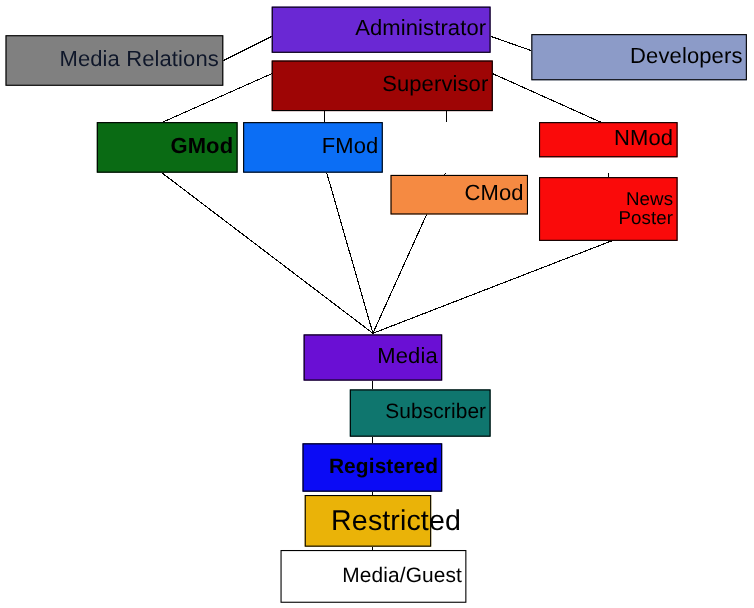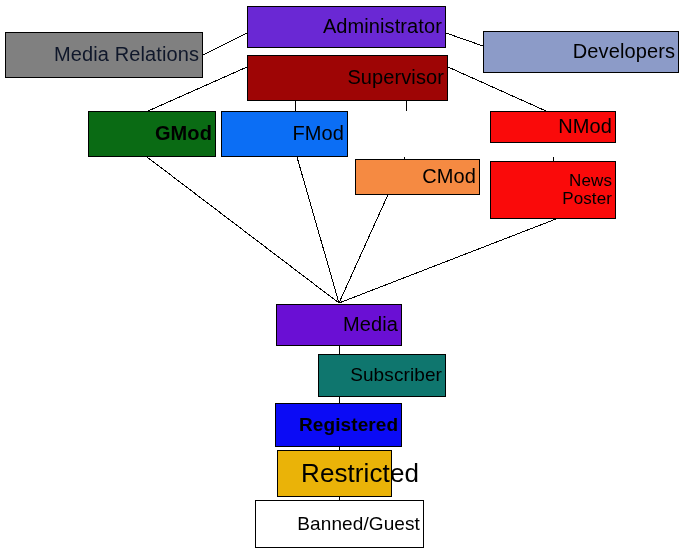--- a/index.html
+++ b/index.html
@@ -79,16 +79,16 @@
       <div class="node" style="left: 88px; top: 111px; width: 128px; height: 46px; background: rgb(10, 107, 20); font-size: 20px; color: rgb(0, 0, 0); font-weight: bold;"><span class="node-label">GMod</span></div>
       <div class="node" style="left: 221px; top: 111px; width: 127px; height: 46px; background: rgb(11, 110, 245); font-size: 20px; color: rgb(0, 0, 0);"><span class="node-label">FMod</span></div>
       <div class="node" style="left: 355px; top: 111px; width: 125px; height: 36px; background: rgb(245, 138, 66); font-size: 20px; color: #000000; margin-top: 48px;"><span class="node-label">CMod</span></div>
       <div class="node" style="left: 490px; top: 111px; width: 126px; height: 32px; background: rgb(250, 10, 10); font-size: 20px; color: rgb(0, 0, 0);"><span class="node-label">NMod</span></div>
       <div class="node" style="left: 490px; top: 161px; width: 126px; height: 58px; background: rgb(250, 10, 10); font-size: 17px; color: rgb(0, 0, 0);"><span class="node-label">News
 Poster</span></div>
       <div class="node" style="left: 276px; top: 304px; width: 126px; height: 42px; background: rgb(106, 15, 212); font-size: 20px; color: rgb(0, 0, 0);"><span class="node-label">Media</span></div>
       <div class="node" style="left: 274px; top: 354px; width: 128px; height: 43px; background: #0f766e; font-size: 19px; color: rgb(0, 0, 0); margin-left: 44px;"><span class="node-label">Subscriber</span></div>
       <div class="node" style="left: 275px; top: 403px; width: 127px; height: 44px; background: rgb(11, 11, 245); font-size: 19px; color: rgb(0, 0, 0); font-weight: bold;"><span class="node-label">Registered</span></div>
       <div class="node" style="left: 277px; top: 450px; width: 115px; height: 47px; background: #eab308; font-size: 26px; color: rgb(0, 0, 0);"><span class="node-label">Restricted</span></div>
-      <div class="node" style="left: 255px; top: 500px; width: 169px; height: 48px; background: rgb(255, 255, 255); font-size: 19px; color: rgb(0, 0, 0);"><span class="node-label">Banned/Guest</span></div>
+      <div class="node" style="left: 255px; top: 500px; width: 169px; height: 48px; background: rgb(255, 255, 255); font-size: 19px; color: rgb(0, 0, 0);"><span class="node-label">Media/Guest</span></div>
     </div>
 
 </div>
 
 </body></html>

